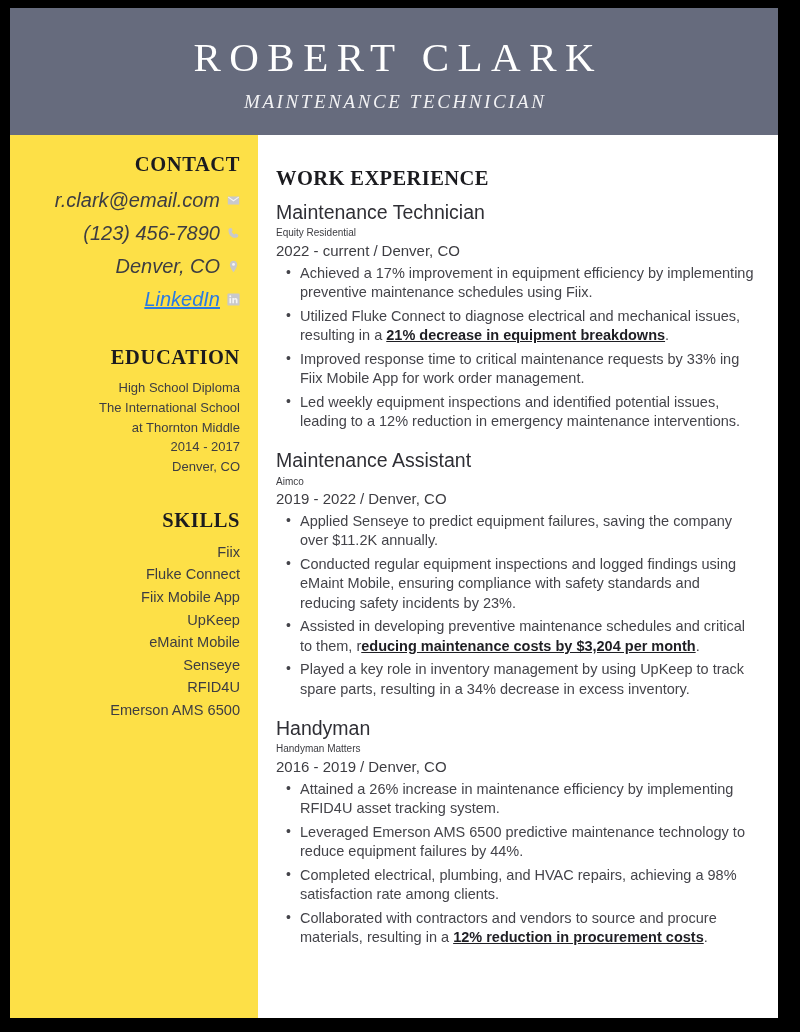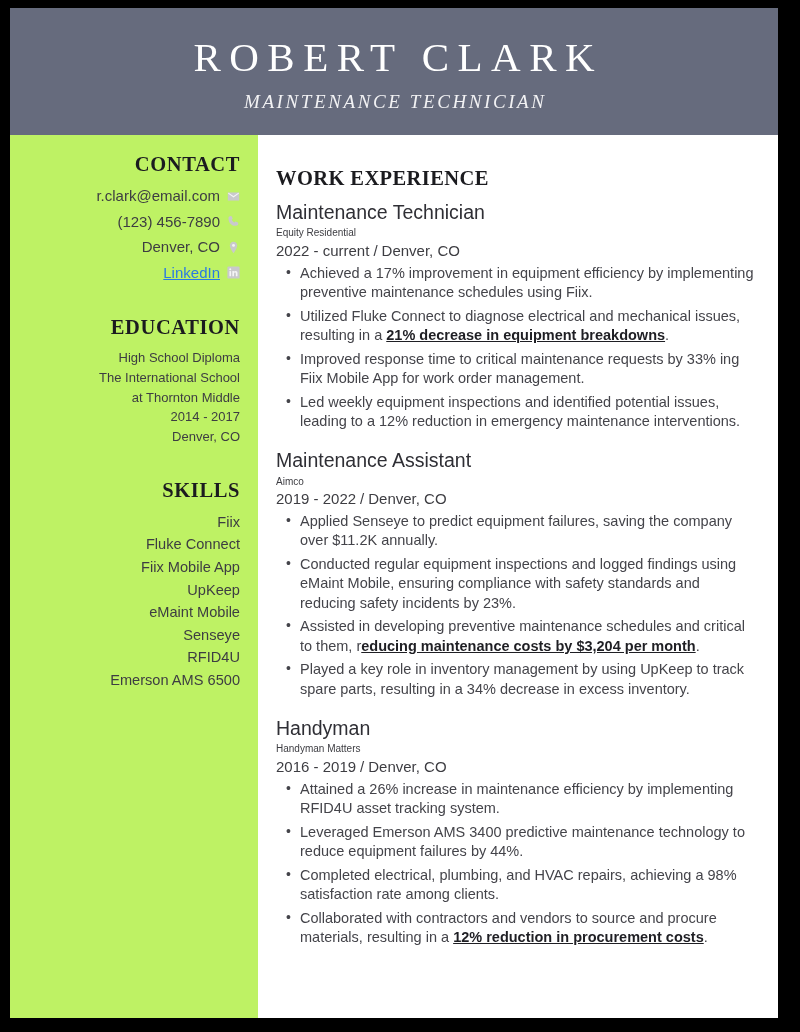--- a/index.html
+++ b/index.html
@@ -55,21 +55,21 @@
   }
 
   
   .body-wrap {
     display: flex;
     align-items: stretch;
     height: 883px;
   }
   .sidebar {
     width: 248px;
-    background: #bef264;
+    background: #fde047;
     box-sizing: border-box;
     padding: 18px 18px 0 12px;
     flex: none;
   }
   .main {
     flex: 1;
     background: #ffffff;
     box-sizing: border-box;
     padding: 18px 22px 0 18px;
     margin-top: 14px;
@@ -88,23 +88,24 @@
   .side-heading.gap { margin-top: 32px; }
 
   .contact-row {
     display: flex;
     align-items: center;
     justify-content: flex-end;
     gap: 7px;
     margin-bottom: 3px;
   }
   .contact-text {
-    font-size: 15px;
+    font-size: 20px;
     color: #3d3d42;
     line-height: 1.5;
+    font-style: italic;
   }
   .contact-text.link {
     color: #2a7ae2;
     text-decoration: underline;
   }
   .ci {
     width: 13px;
     height: 13px;
     flex: none;
     display: block;
@@ -283,21 +284,21 @@
               <li><span>Assisted in developing preventive maintenance schedules and critical to them, r</span><span class="hl">educing maintenance costs by $3,204 per month</span><span>.</span></li>
               <li><span>Played a key role in inventory management by using UpKeep to track spare parts, resulting in a 34% decrease in excess inventory.</span></li>
             </ul>
           </div>
           <div class="job">
             <div class="job-title">Handyman</div>
             <div class="job-company">Handyman Matters</div>
             <div class="job-meta"><span>2016 - 2019</span><span class="sep">/</span><span>Denver, CO</span></div>
             <ul class="bullets">
               <li><span>Attained a 26% increase in maintenance efficiency by implementing RFID4U asset tracking system.</span></li>
-              <li><span>Leveraged Emerson AMS 3400 predictive maintenance technology to reduce equipment failures by 44%.</span></li>
+              <li><span>Leveraged Emerson AMS 6500 predictive maintenance technology to reduce equipment failures by 44%.</span></li>
               <li><span>Completed electrical, plumbing, and HVAC repairs, achieving a 98% satisfaction rate among clients.</span></li>
               <li><span>Collaborated with contractors and vendors to source and procure materials, resulting in a </span><span class="hl">12% reduction in procurement costs</span><span>.</span></li>
             </ul>
           </div>
         </div>
     </div>
 
   </div>
 </div>
 

